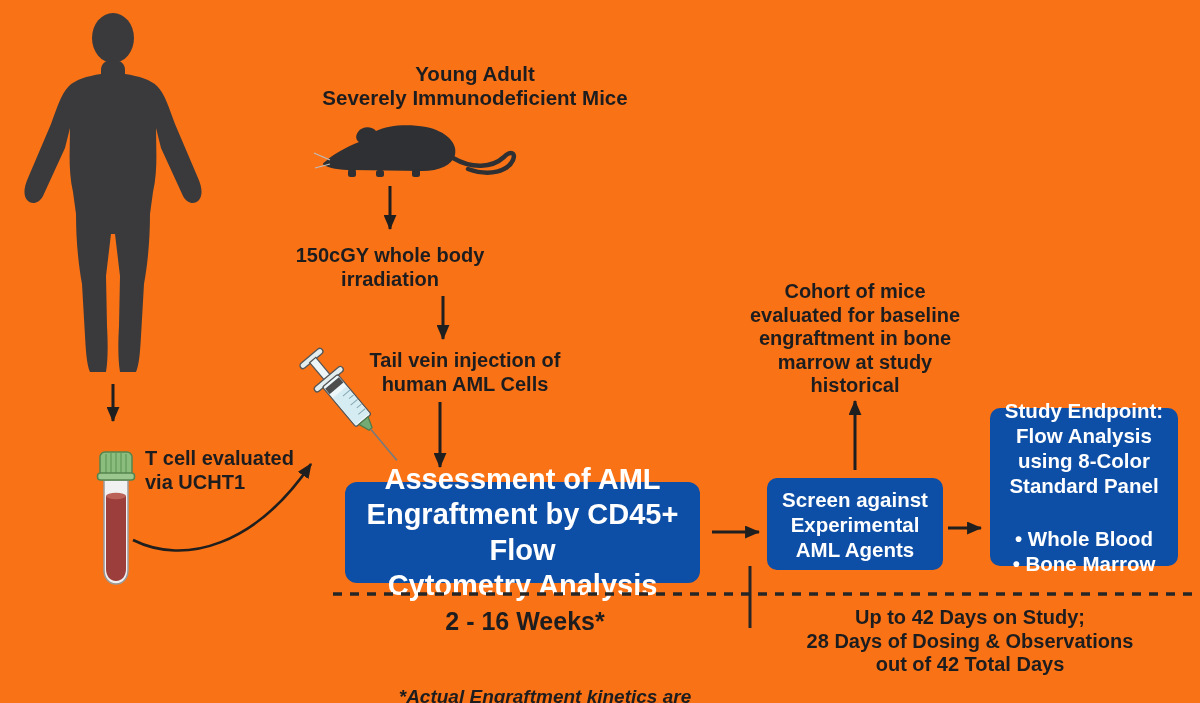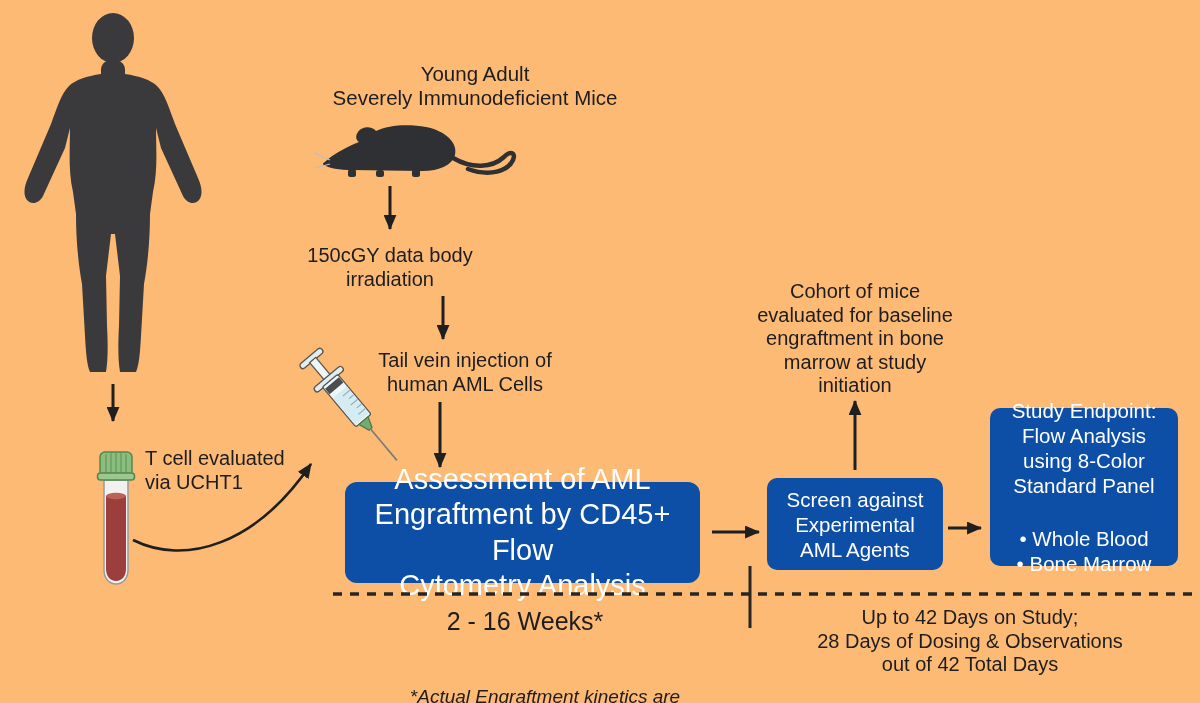--- a/index.html
+++ b/index.html
@@ -1,19 +1,20 @@
 <!DOCTYPE html>
 <html style="--box-blue: #0d4ea6; --silhouette-dark: #3a3a3c; --mouse-dark: #2e3033; --arrow-black: #1f1f1f; --tube-cap-green: #8bbd7f; --blood-red: #9c3f3c; --syringe-liquid: #d6ecf3;"><head>
 <meta charset="utf-8">
 <style>
   html,body{margin:0;padding:0;background:#fff;}
   #canvas{
-    position:relative;width:1200px;height:703px;background:#fdba74;
+    position:relative;width:1200px;height:703px;background:#f97316;
     font-family:"Liberation Sans", sans-serif;overflow:hidden;
     color:#1d1d1f;
+    font-weight:bold;
   }
   .abs{position:absolute;}
   .txt{
     font-size:20px;line-height:1.18;text-align:center;
     white-space:pre-line;color:#1d1d1f;
   }
   .txt.left{text-align:left;}
   .txt.italic{font-style:italic;font-size:19px;margin-top:36px;}
   .bluebox{
     background:var(--box-blue,#0d4ea6);
@@ -88,34 +89,34 @@
       <rect x="58" y="48" width="8" height="7" rx="2.5"></rect>
       <rect x="94" y="47" width="8" height="8" rx="2.5"></rect>
     </g>
     <path d="M135,36 C154,47 174,46 186,35 C193,28 198,31 195,38 C190,49 172,55 150,47" style="fill:none;stroke:var(--mouse-dark,#2e3033);stroke-width:4.5;stroke-linecap:round"></path>
     <path d="M12,38 L-4,31 M12,42 L-3,46" style="stroke:#bdbdbd;stroke-width:1.2;fill:none"></path>
   </svg>
 
   <div class="abs txt" style="left:270px;top:62px;width:410px;font-size:20.5px">Young Adult
 Severely Immunodeficient Mice</div>
 
-  <div class="abs txt" style="left:240px;top:244px;width:300px">150cGY data body
+  <div class="abs txt" style="left:240px;top:244px;width:300px">150cGY whole body
 irradiation</div>
 
   <div class="abs txt" style="left:315px;top:349px;width:300px">Tail vein injection of
 human AML Cells</div>
 
   <div class="abs txt left" style="left:145px;top:447px;width:170px">T cell evaluated
 via UCHT1</div>
 
   <div class="abs txt" style="left:730px;top:280px;width:250px">Cohort of mice
 evaluated for baseline
 engraftment in bone
 marrow at study
-initiation</div>
+historical</div>
 
   <div class="abs bluebox" style="left:345px;top:482px;width:355px;height:101px;font-size:29px">Assessment of AML
 Engraftment by CD45+ Flow
 Cytometry Analysis</div>
 
   <div class="abs bluebox" style="left:767px;top:478px;width:176px;height:92px;border-radius:10px">Screen against
 Experimental
 AML Agents</div>
 
   <div class="abs bluebox" style="left:990px;top:408px;width:188px;height:158px;border-radius:10px;gap:28px">

